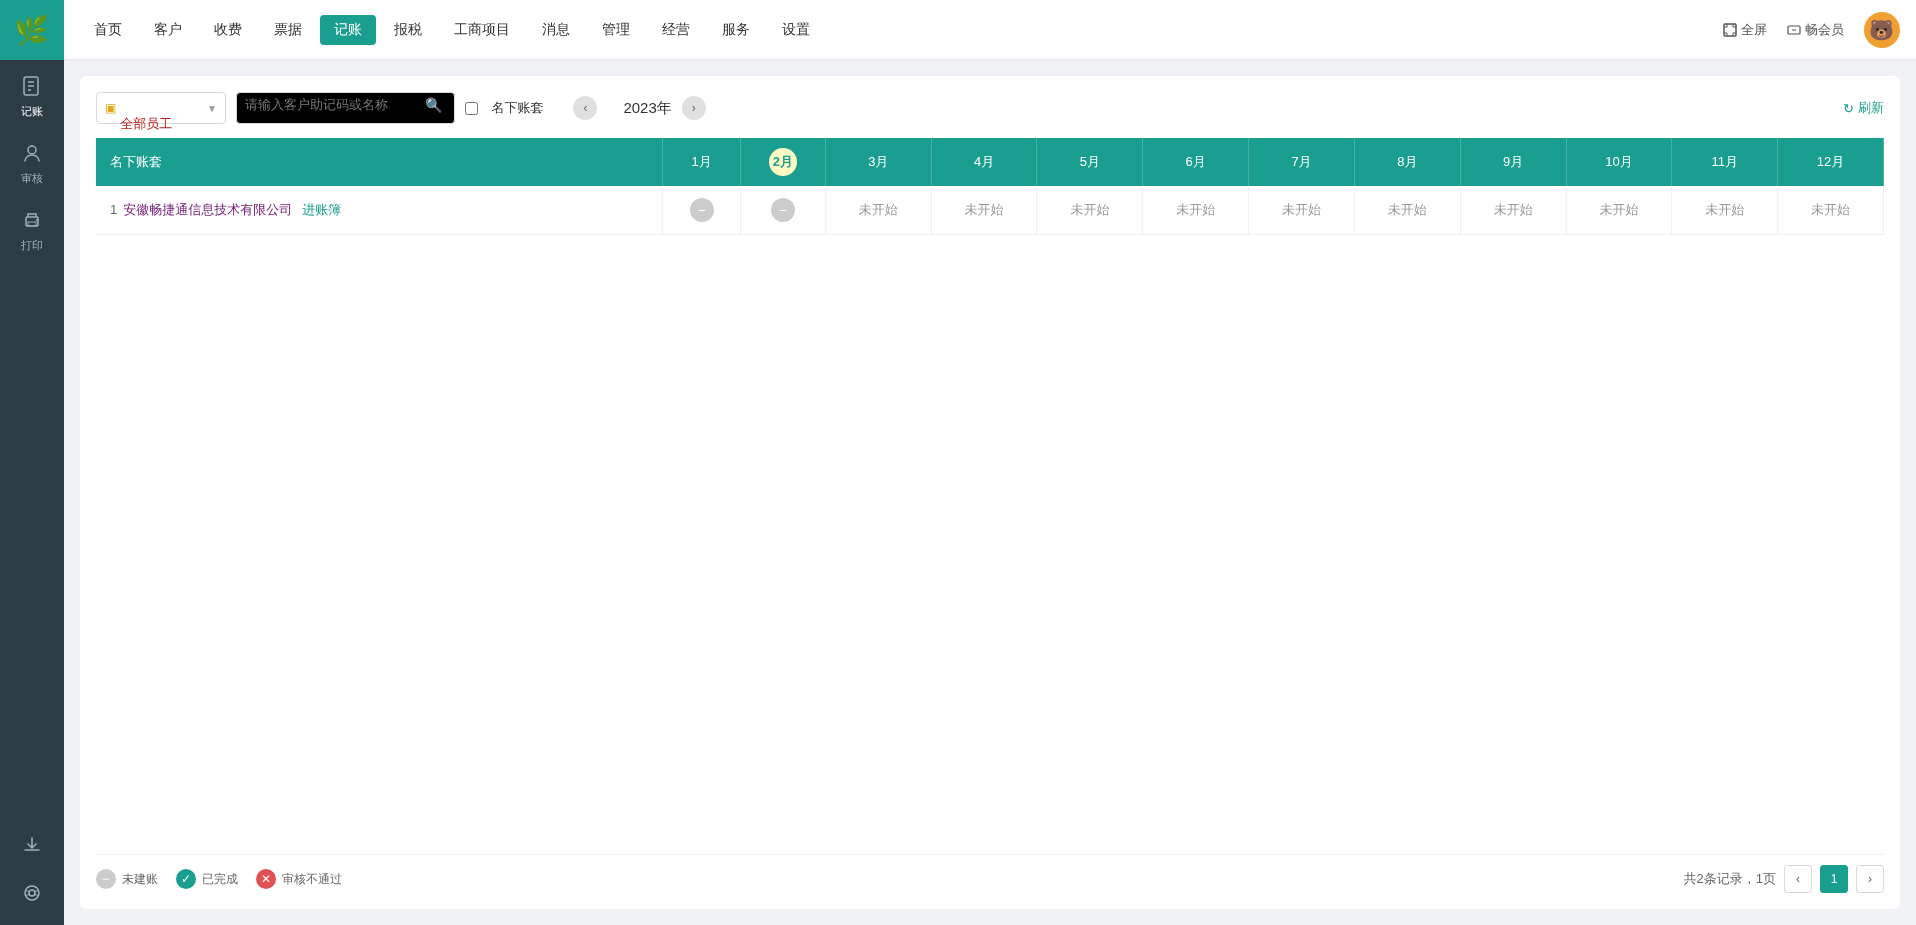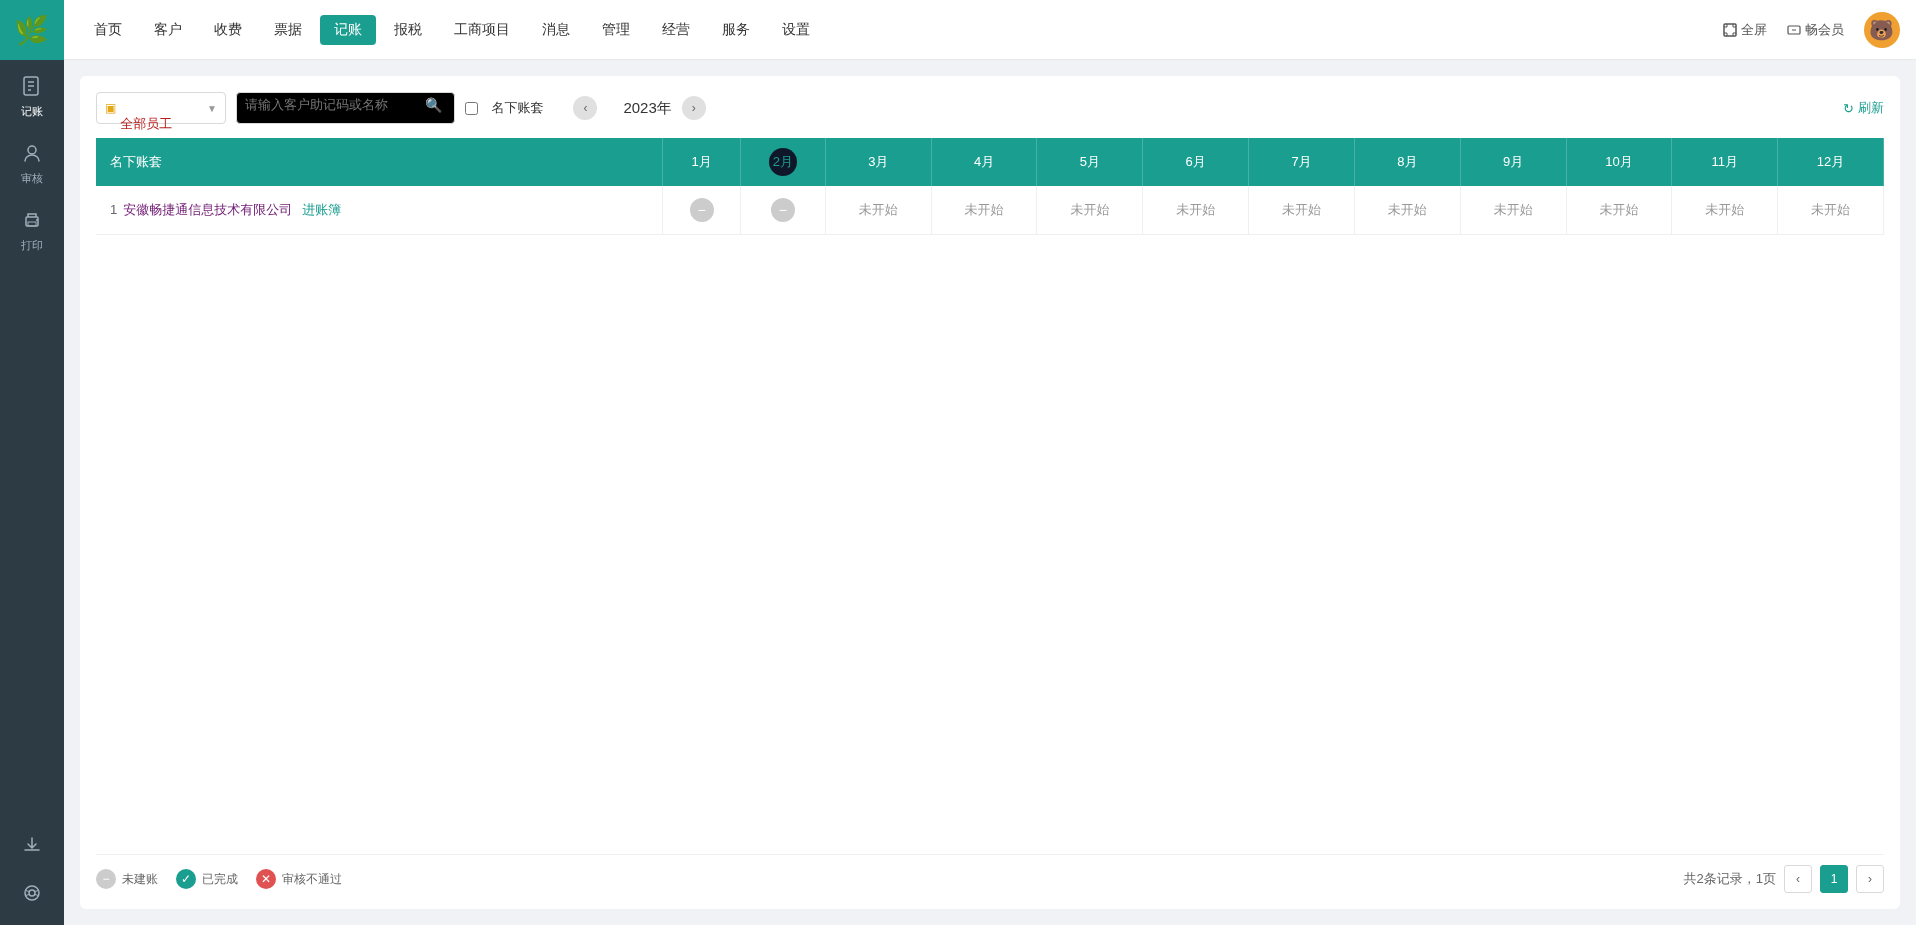--- a/index.html
+++ b/index.html
@@ -238,29 +238,29 @@
     }
     thead th {
       padding: 10px 8px;
       text-align: center;
       font-weight: normal;
       white-space: nowrap;
       border-right: 1px solid rgba(255,255,255,0.2);
     }
     thead th:first-child { text-align: left; padding-left: 14px; }
     .month-current {
-      background: #0f172a;
+      background: #fef9c3;
       color: #1a9e8f;
       border-radius: 50%;
       width: 28px;
       height: 28px;
       display: inline-flex;
       align-items: center;
       justify-content: center;
-      font-weight: normal;
+      font-weight: bold;
     }
     tbody tr {
       border-bottom: 1px solid #f0f0f0;
     }
     tbody td {
       padding: 12px 8px;
       text-align: center;
       color: #999;
       border-right: 1px solid #f0f0f0;
     }

